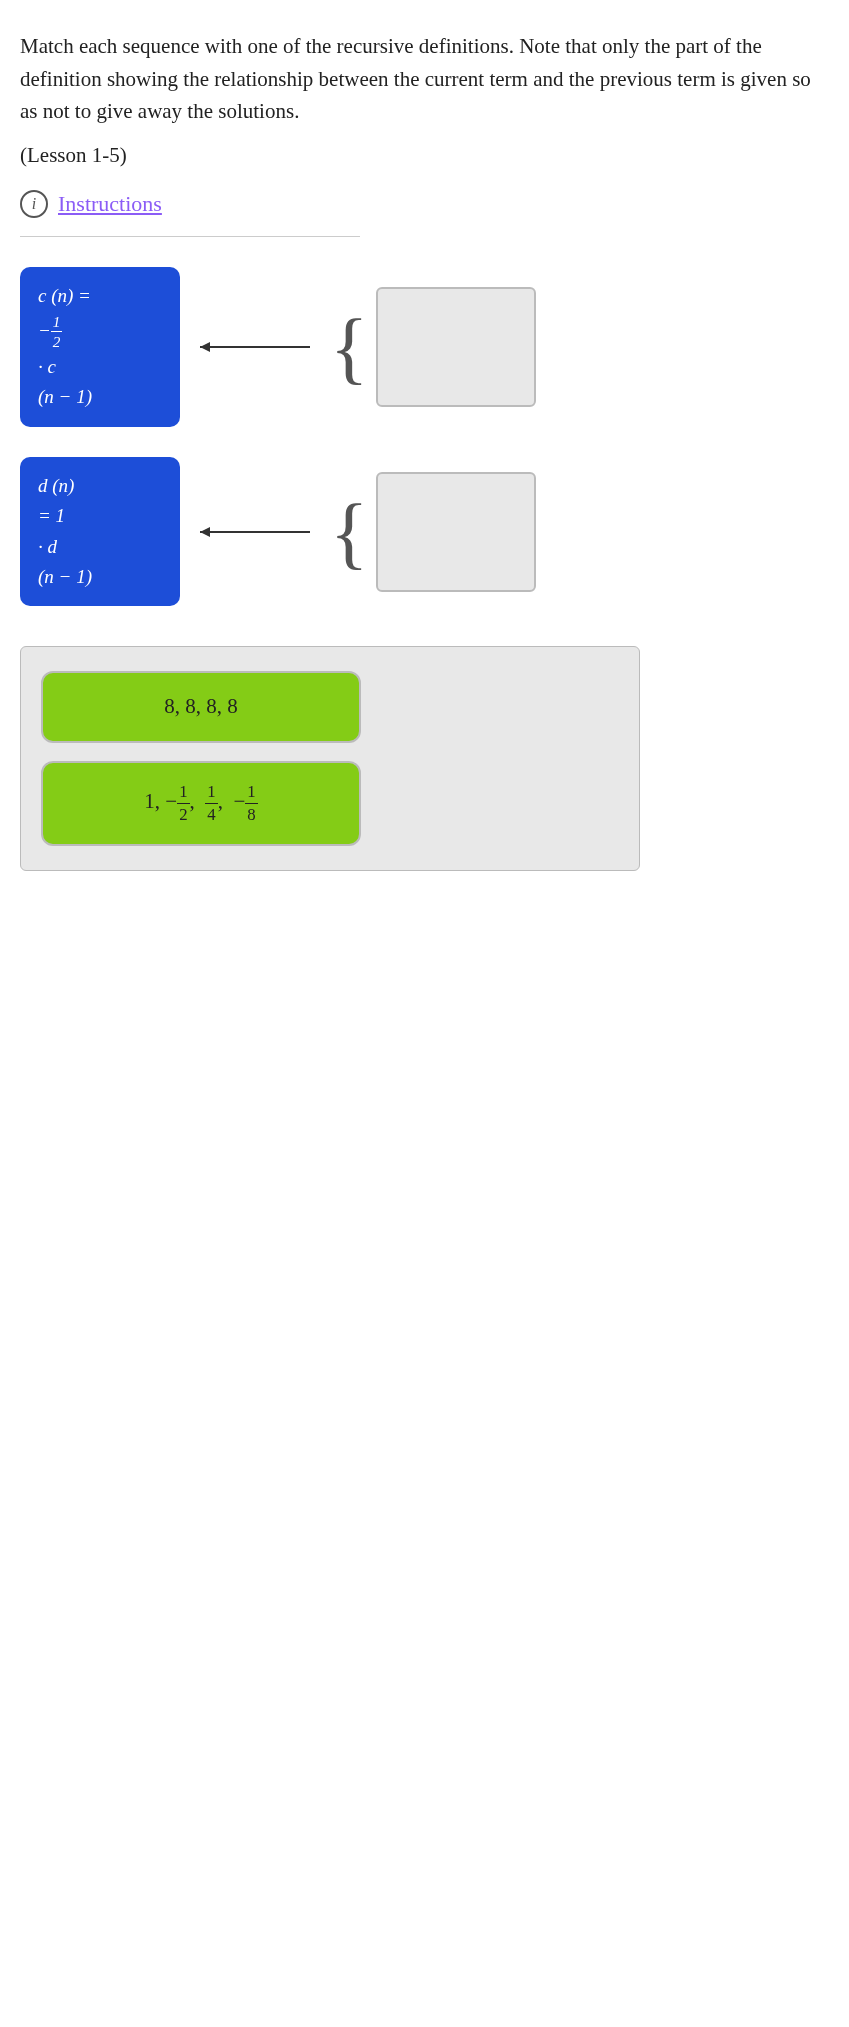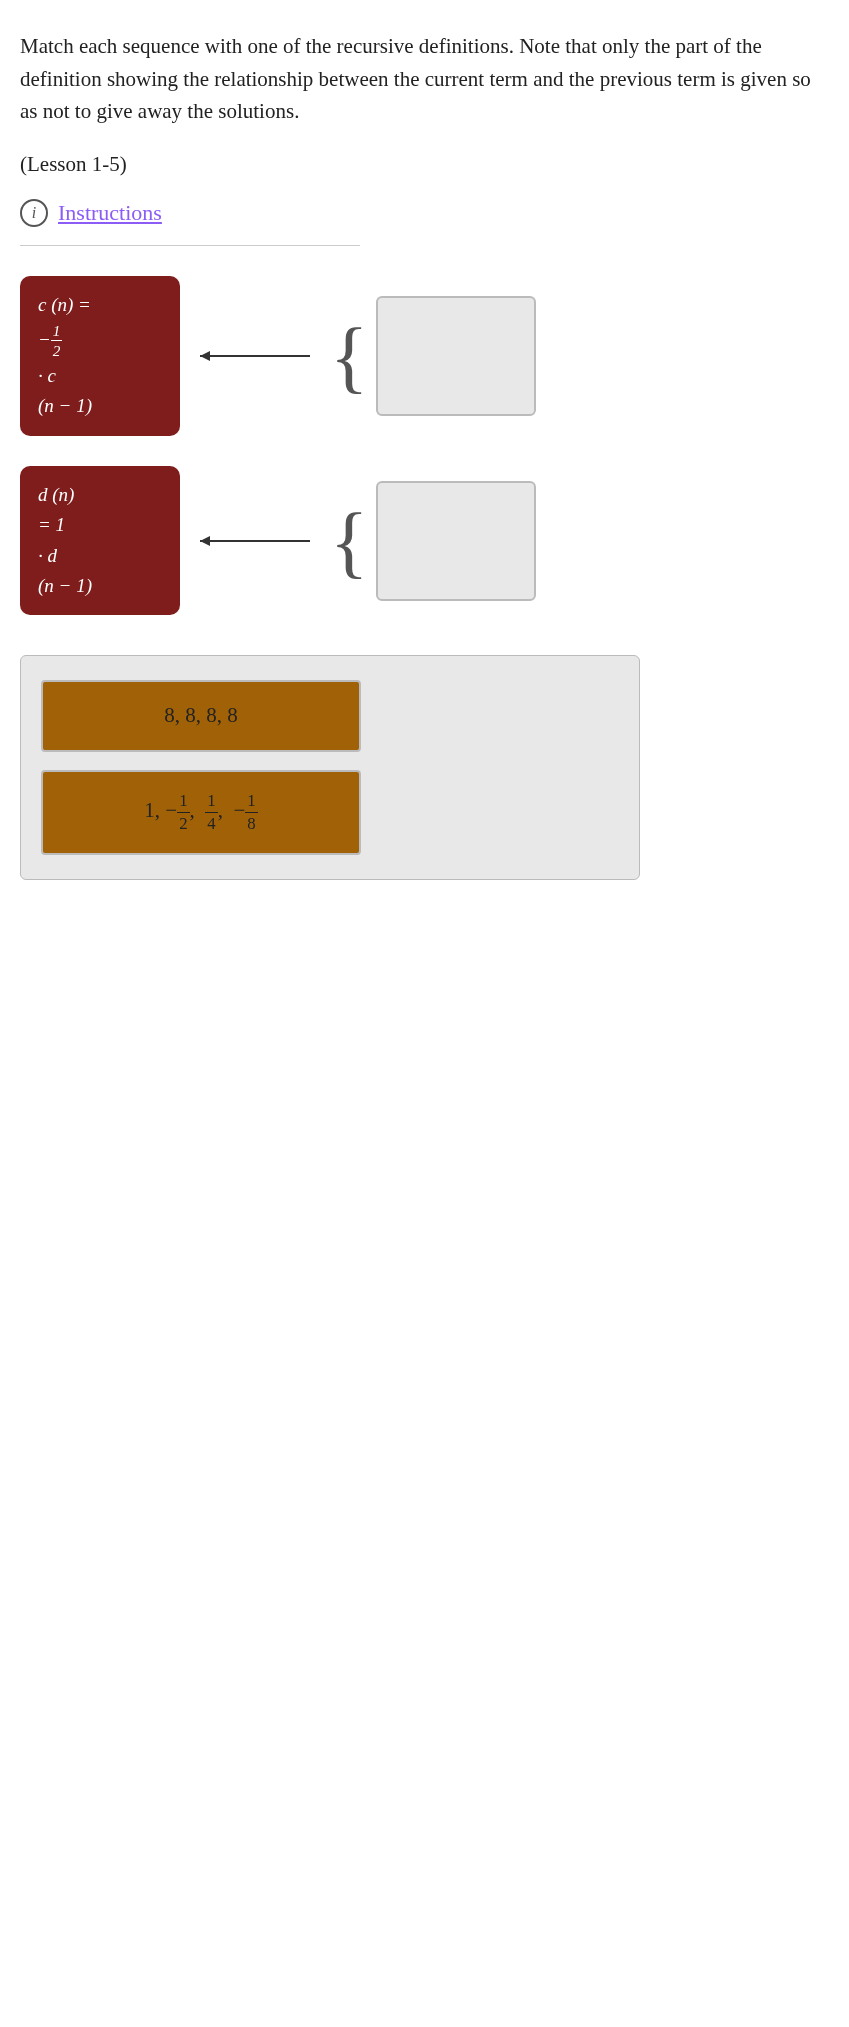--- a/index.html
+++ b/index.html
@@ -9,21 +9,21 @@
       background: #ffffff;
       width: 849px;
       min-height: 2027px;
       padding: 30px 20px 40px 20px;
       color: #222;
       font-size: 20px;
       line-height: 1.5;
     }
 
     .intro-text {
-      margin-bottom: 21px;
+      margin-bottom: 12px;
       font-size: 21px;
       line-height: 1.55;
       max-width: 800px;
     }
 
     .lesson-text {
       font-size: 21px;
       margin-bottom: 16px;
     }
 
@@ -70,21 +70,21 @@
       margin-bottom: 40px;
     }
 
     .match-row {
       display: flex;
       align-items: center;
       gap: 0;
     }
 
     .definition-box {
-      background: #7f1d1d;
+      background: #1d4ed8;
       border-radius: 10px;
       padding: 14px 18px;
       min-width: 160px;
       color: #fff;
       font-size: 19px;
       line-height: 1.6;
     }
 
     .definition-box .math-line {
       font-style: italic;
@@ -129,23 +129,23 @@
       border: 1.5px solid #bbb;
       border-radius: 6px;
       padding: 24px 20px;
       max-width: 620px;
       display: flex;
       flex-direction: column;
       gap: 18px;
     }
 
     .answer-card {
-      background: #a16207;
+      background: #84cc16;
       border: 2px solid #bbb;
-      border-radius: 4px;
+      border-radius: 12px;
       padding: 18px 20px;
       font-size: 21px;
       text-align: center;
       cursor: grab;
       min-width: 280px;
       max-width: 320px;
     }
 
     
     .frac {

